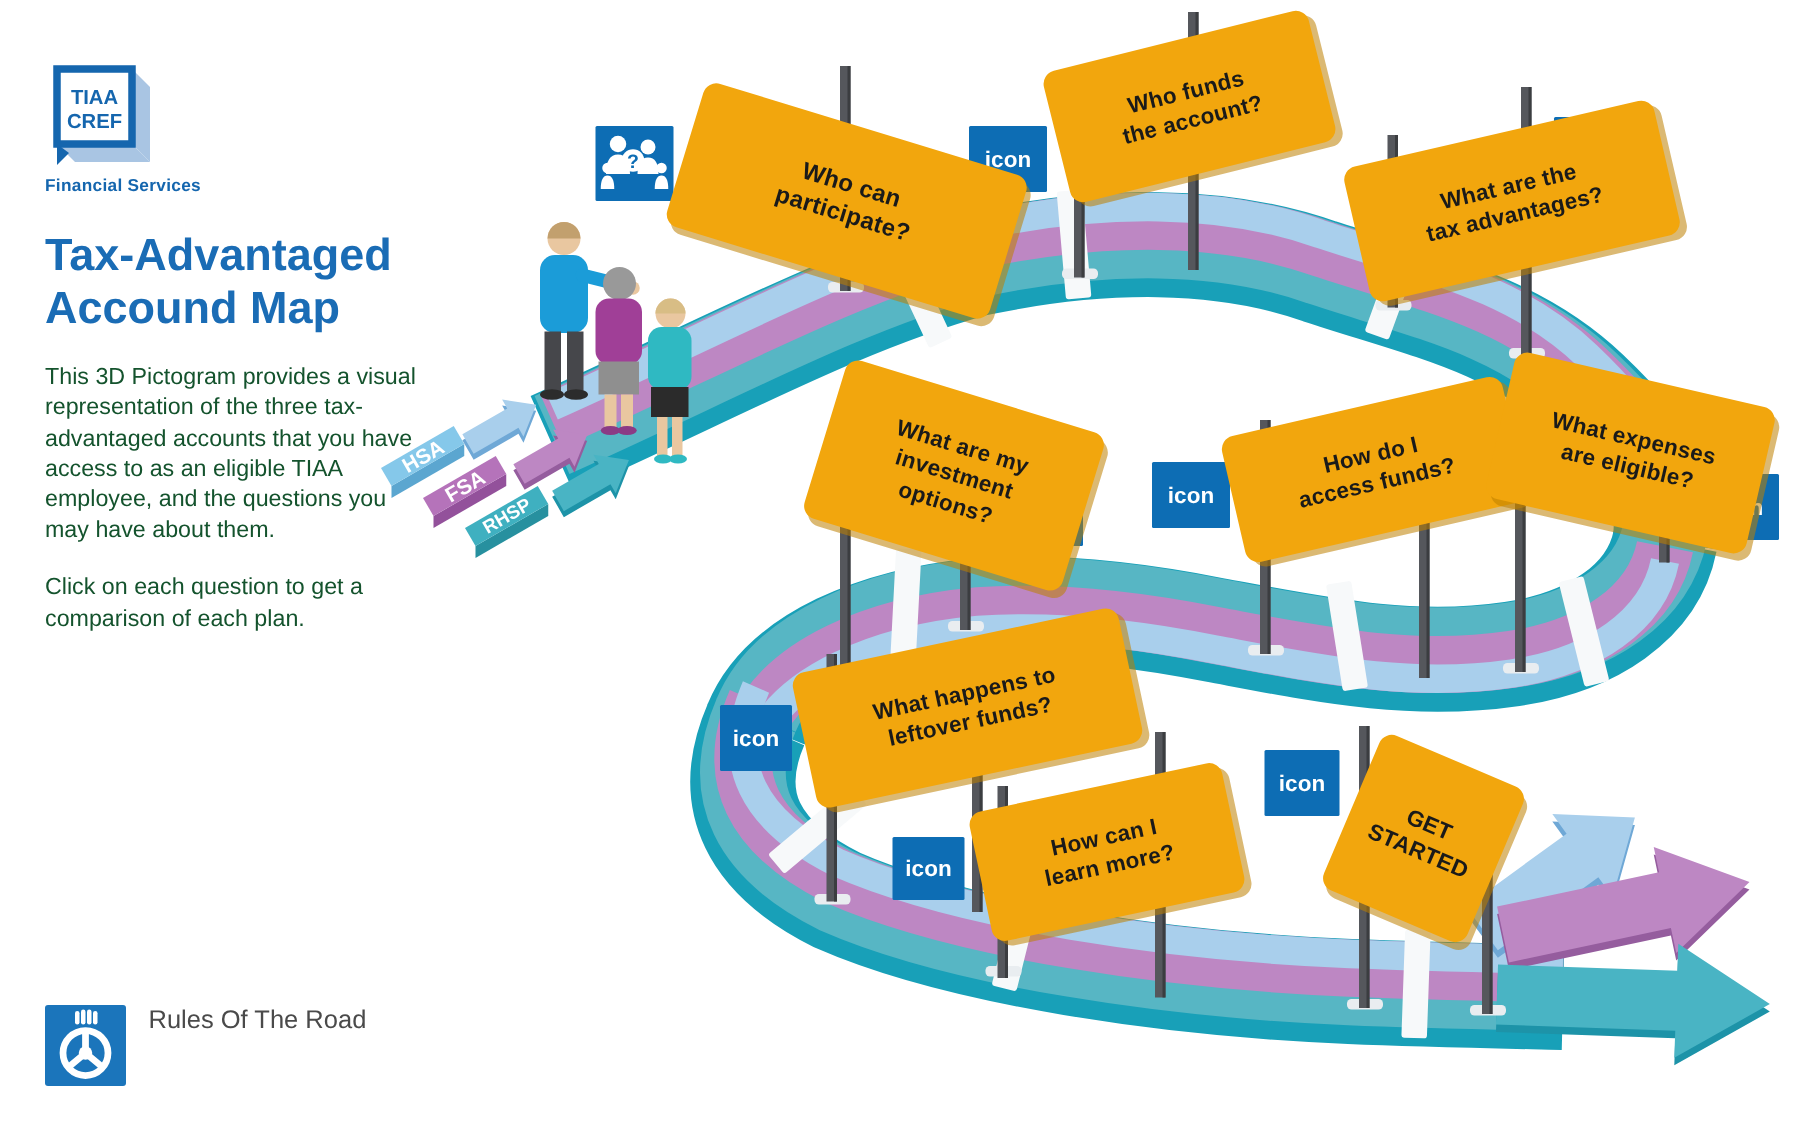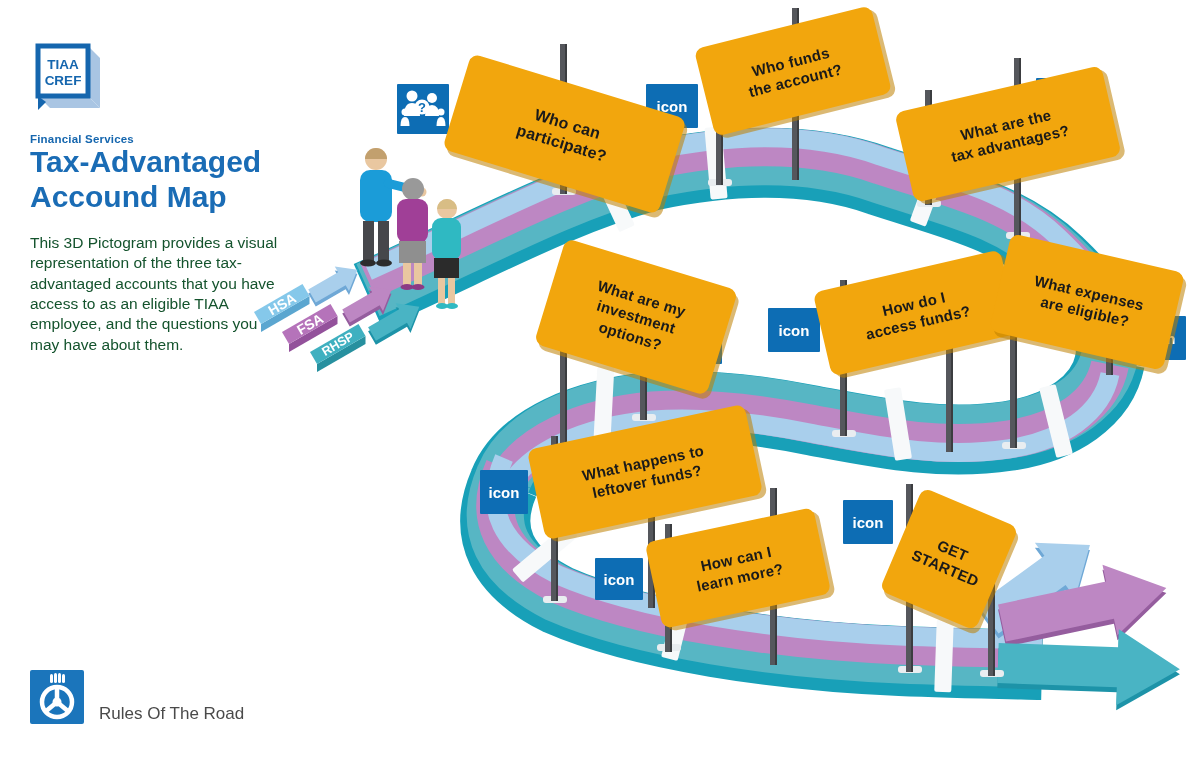--- a/index.html
+++ b/index.html
@@ -3,24 +3,24 @@
 <meta charset="utf-8">
 <style>
   html,body{margin:0;padding:0;background:#fff;}
   .canvas{position:relative;width:1200px;height:761px;background:#fff;overflow:hidden;
           font-family:"Liberation Sans",sans-serif;}
   svg{display:block;}
   .road-svg{position:absolute;left:0;top:0;z-index:0;}
 
   
   .panel{position:absolute;left:30px;top:40px;width:250px;z-index:6;}
-  .tagline{color:#1566ae;font-weight:bold;font-size:11.5px;margin-top:19px;letter-spacing:.2px;}
-  .title{color:#1a6cb5;font-weight:bold;font-size:30px;line-height:1.16;margin-top:0;white-space:pre-line;}
+  .tagline{color:#1566ae;font-weight:bold;font-size:11.5px;margin-top:4px;letter-spacing:.2px;}
+  .title{color:#1a6cb5;font-weight:bold;font-size:30px;line-height:1.16;margin-top:24px;white-space:pre-line;}
   .para{color:#14532d;font-size:15.5px;line-height:1.32;margin-top:18px;}
-  .legend{position:absolute;left:30px;top:670px;display:flex;align-items:flex-end;gap:15px;z-index:6;}
+  .legend{position:absolute;left:30px;top:670px;display:flex;align-items:flex-start;gap:15px;z-index:6;}
   .legend-icon{width:54px;height:54px;background:#1b75bb;border-radius:2px;}
   .legend-label{color:#4a4a4a;font-size:17px;}
 
   
   .post{position:absolute;width:7px;background:#55575c;box-shadow:inset -2px 0 0 #3b3d40;z-index:2;}
   .plate{position:absolute;width:24px;height:7px;background:#e9edf0;border-radius:3px;z-index:1;}
 
   
   .iconbox{position:absolute;width:52px;height:44px;background:#0d6db4;color:#fff;
            display:flex;align-items:center;justify-content:center;font-weight:bold;
@@ -151,20 +151,21 @@
       <polygon points="8,56 58,56 70,68 20,68" fill="#a9c5e3"></polygon>
       <polygon points="8,56 8,70 16,62" fill="#1566ae"></polygon>
       <rect x="8" y="6" width="50" height="50" fill="#fff" stroke="#1566ae" stroke-width="5"></rect>
       <text x="33" y="29" text-anchor="middle" font-size="13.5" font-weight="bold" fill="#1566ae" font-family="Liberation Sans, sans-serif">TIAA</text>
       <text x="33" y="45" text-anchor="middle" font-size="13.5" font-weight="bold" fill="#1566ae" font-family="Liberation Sans, sans-serif">CREF</text>
     </svg>
     <div class="tagline">Financial Services</div>
     <div class="title">Tax-Advantaged
 Accound Map</div>
     <div class="para">This 3D Pictogram provides a visual representation of the three tax-advantaged accounts that you have access to as an eligible TIAA employee, and the questions you may have about them.</div>
+    <div class="para">Click on each question to get a comparison of each plan.</div>
   </div>
 
   <div class="legend">
     <div class="legend-icon">
       <svg width="54" height="54" viewBox="0 0 54 54">
         <circle cx="27" cy="32" r="15" stroke="#fff" stroke-width="4.5" fill="none"></circle>
         <circle cx="27" cy="32" r="4.5" fill="#fff"></circle>
         <path d="M27 32 L15 42 M27 32 L39 42 M27 32 L27 17" stroke="#fff" stroke-width="4.5"></path>
         <g fill="#fff">
           <rect x="20" y="4" width="3" height="9" rx="1.5"></rect>

